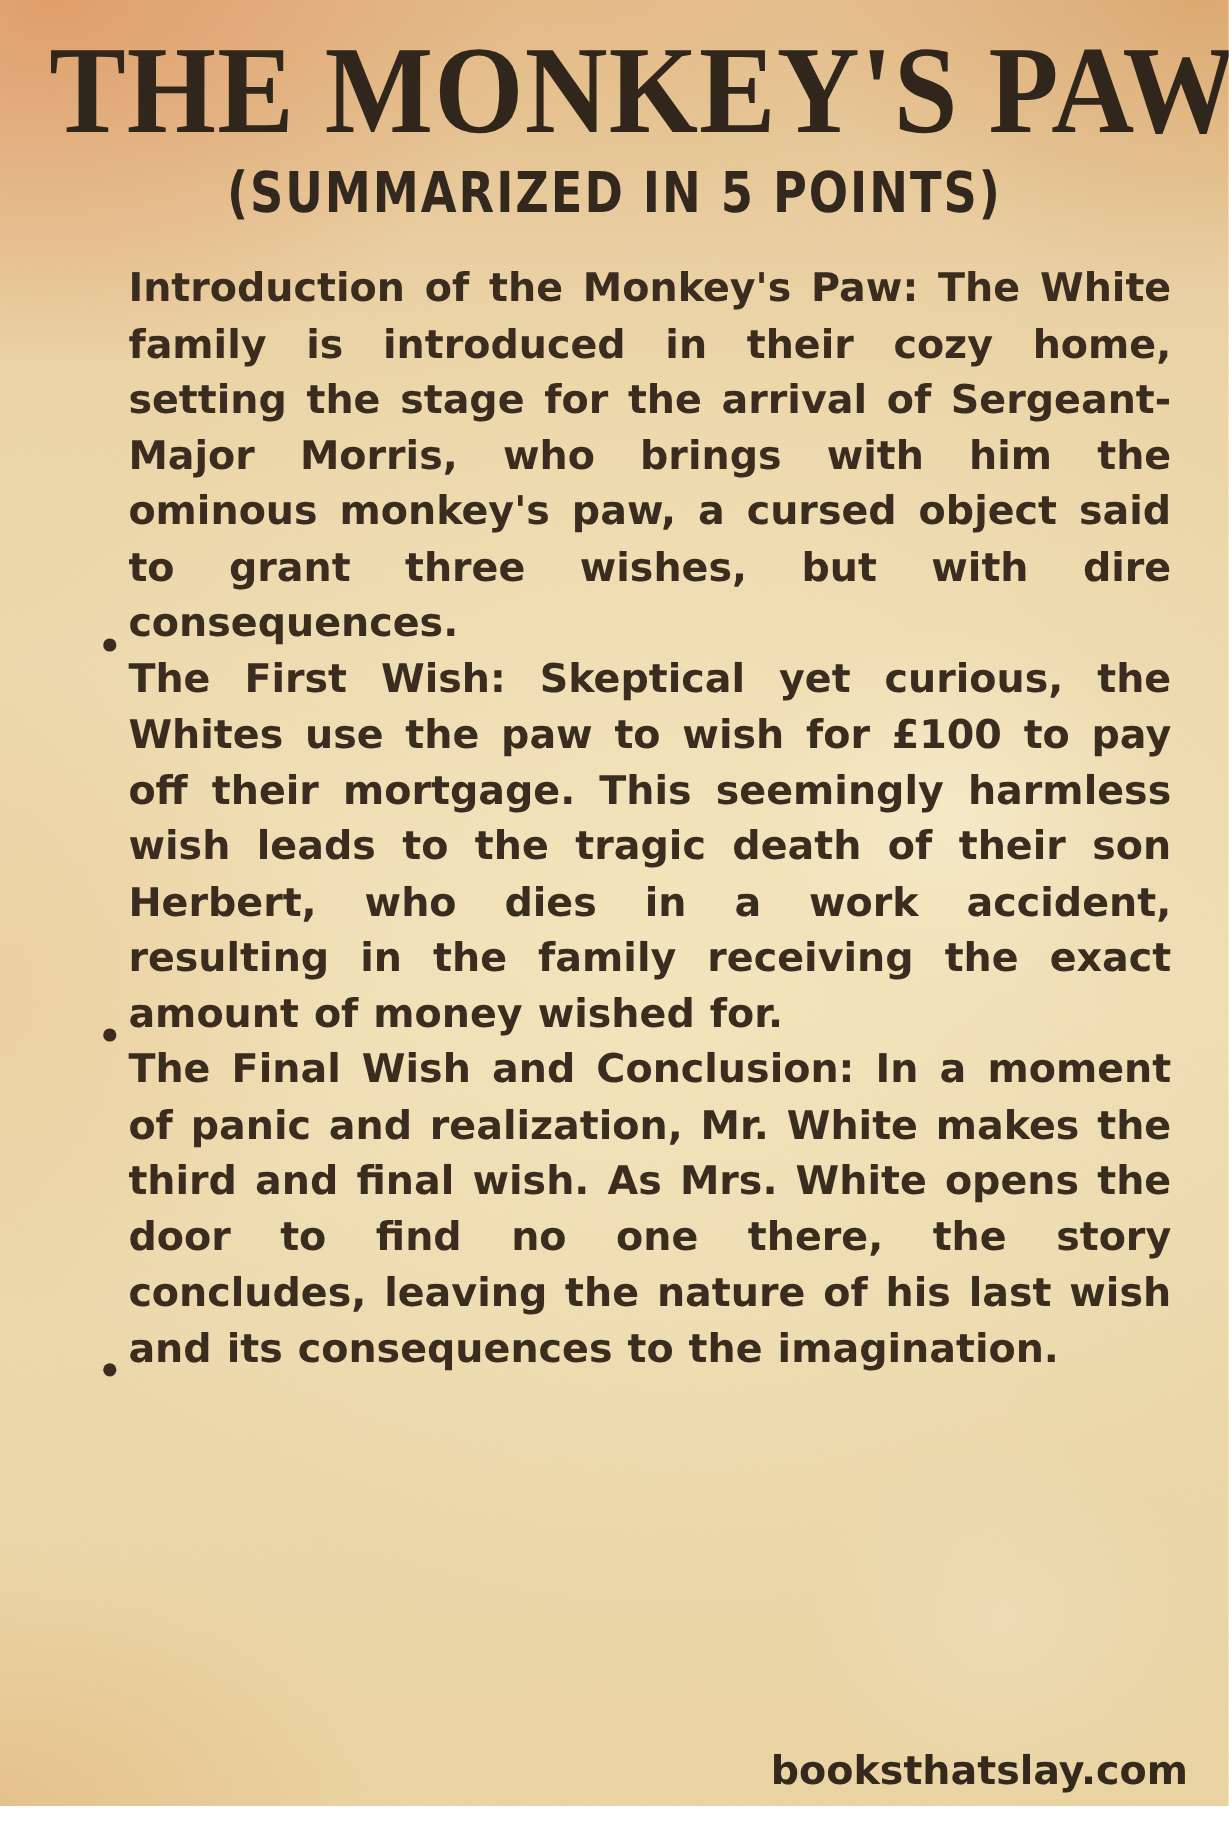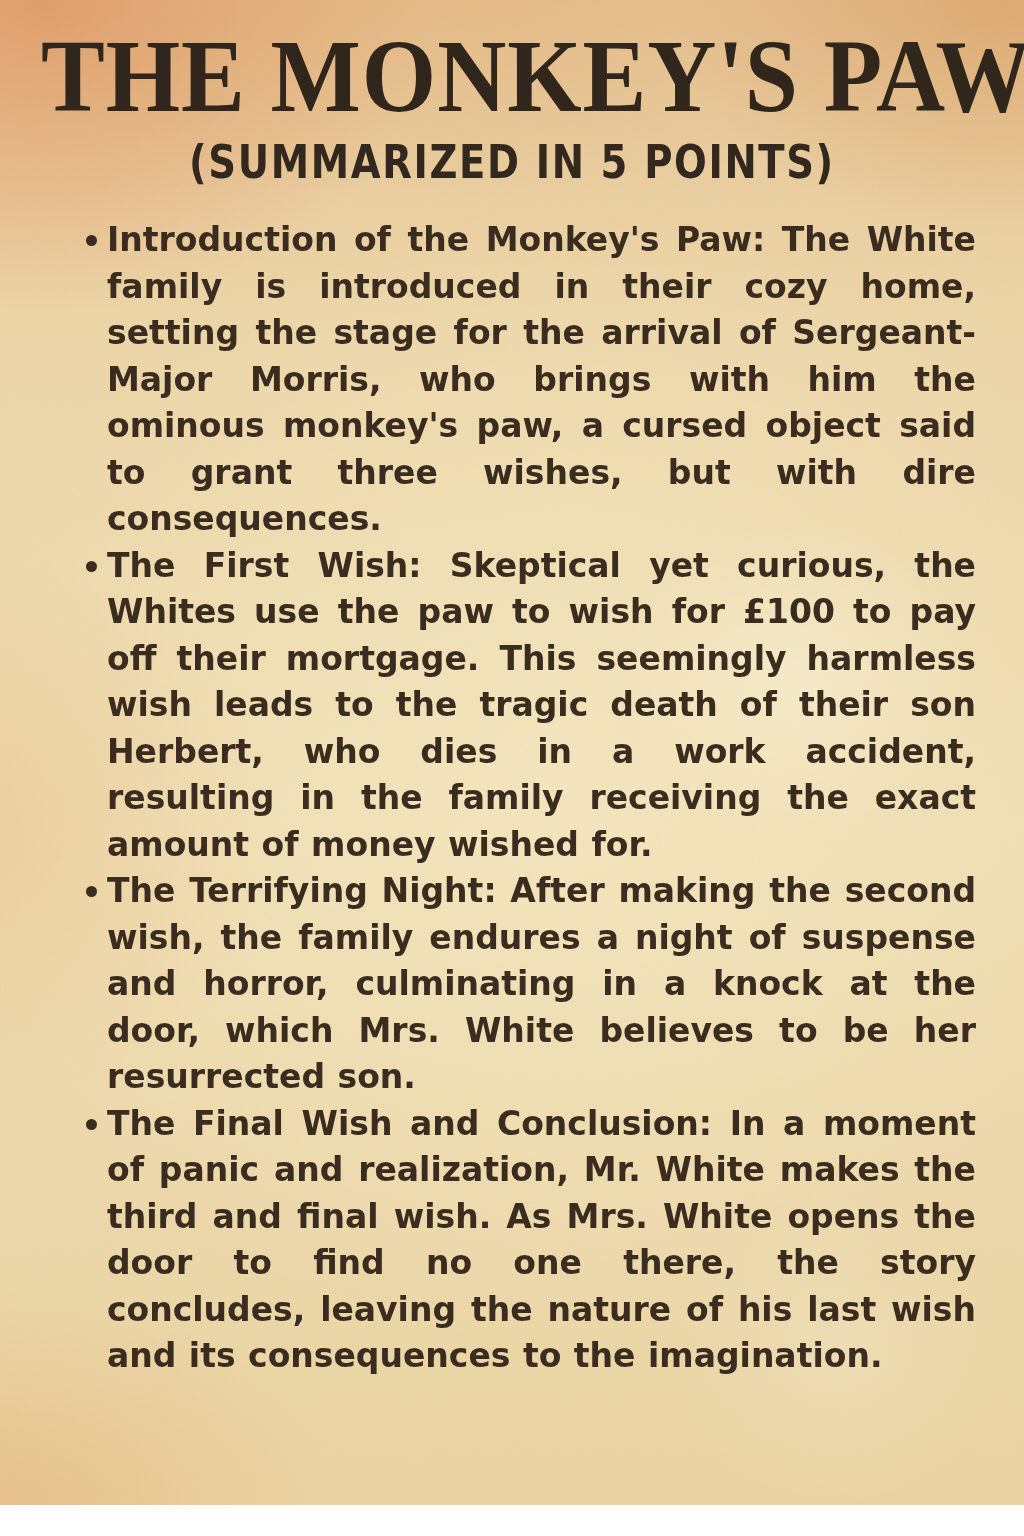--- a/index.html
+++ b/index.html
@@ -65,21 +65,21 @@
   }
 
   .bullet-list {
     list-style: none;
     margin: 32px 48px 0 86px;
     padding: 0;
   }
 
   .bullet-item {
     display: flex;
-    align-items: flex-start;
+    align-items: flex-end;
   }
 
   .bullet-dot {
     flex: 0 0 auto;
     width: 11px;
     height: 11px;
     margin: 18px 10px 0 0;
     border-radius: 50%;
     background: #3a2d20;
   }
@@ -131,22 +131,19 @@
       <li class="bullet-item">
         <span class="bullet-dot"></span>
         <div class="bullet-text">Introduction of the Monkey's Paw: The White family is introduced in their cozy home, setting the stage for the arrival of Sergeant-Major Morris, who brings with him the ominous monkey's paw, a cursed object said to grant three wishes, but with dire consequences.</div>
       </li>
       <li class="bullet-item">
         <span class="bullet-dot"></span>
         <div class="bullet-text">The First Wish: Skeptical yet curious, the Whites use the paw to wish for £100 to pay off their mortgage. This seemingly harmless wish leads to the tragic death of their son Herbert, who dies in a work accident, resulting in the family receiving the exact amount of money wished for.</div>
       </li>
       <li class="bullet-item">
         <span class="bullet-dot"></span>
-        <div class="bullet-text">The Terrifying Night: After making the second wish, the family endures a night of suspense and horror, culminating in a knock at the door, which Mrs. White believes to be her resurrected son.</div>
-      </li>
-      <li class="bullet-item">
-        <span class="bullet-dot"></span>
         <div class="bullet-text">The Final Wish and Conclusion: In a moment of panic and realization, Mr. White makes the third and final wish. As Mrs. White opens the door to find no one there, the story concludes, leaving the nature of his last wish and its consequences to the imagination.</div>
       </li>
     </ul>
   </div>
 
+  <div class="watermark">booksthatslay.com</div>
 </div>
 
 </body></html>

